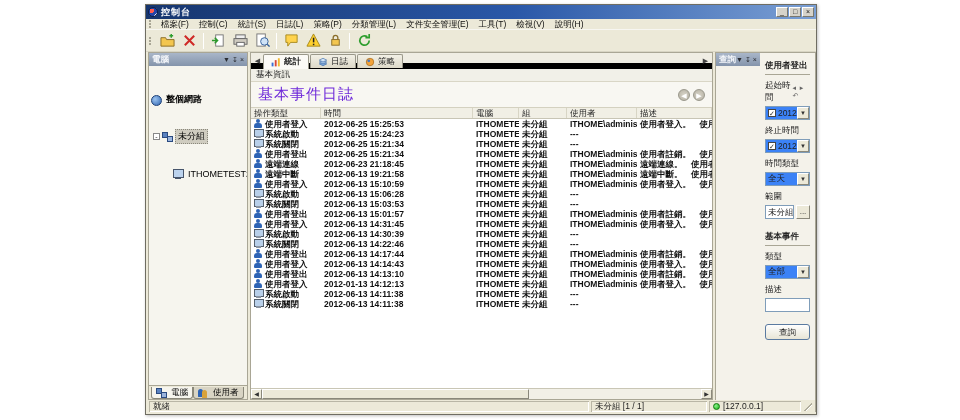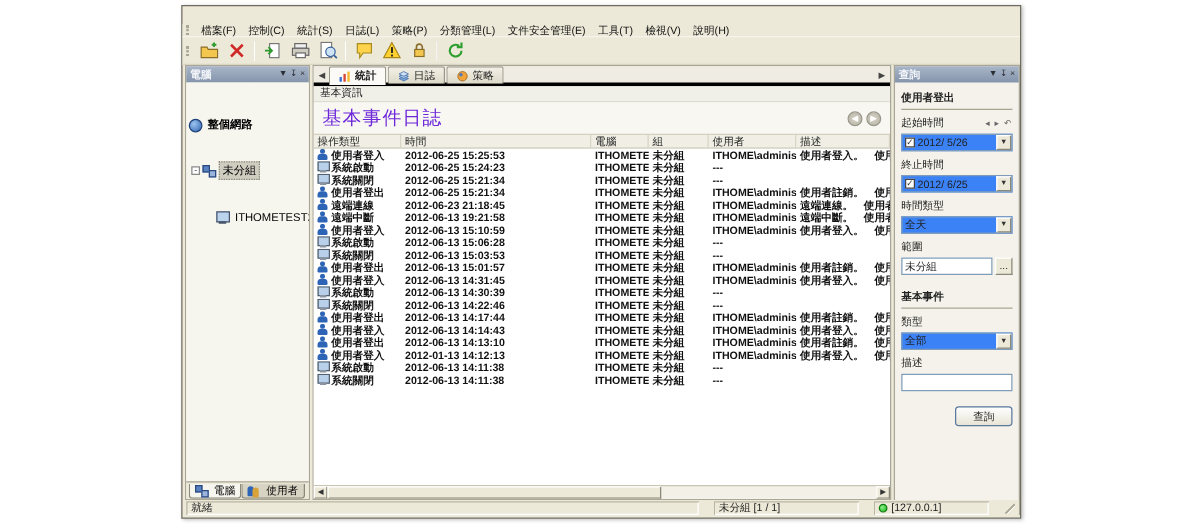--- a/index.html
+++ b/index.html
@@ -68,22 +68,22 @@
     border-radius:3px 3px 1px 1px; background:#d8a23a; }
   .lefttabs { flex:0 0 auto; height:14px; display:flex; align-items:stretch; padding:1px 2px 0 2px;
     background:#ece9d8; border-top:1px solid #a9a695; }
   .ltab { display:flex; align-items:center; gap:2px; font-size:8.5px; padding:0 4px;
     border:1px solid #8a887a; border-top:none; border-radius:0 0 3px 3px; background:#d8d4c4; }
   .ltab.active { background:#f6f5ee; }
 
   
   .centerpanel { position:absolute; left:102px; top:0; width:463px; bottom:0;
     background:#f7f6f0; border:1px solid #a9a695; display:flex; flex-direction:column; }
-  .tabstrip { flex:0 0 auto; height:16px; background:#efede3; display:flex; align-items:center;
-    padding:1px 1px 0 1px; border-bottom:3px solid #000000; }
+  .tabstrip { flex:0 0 auto; height:16px; background:#efede3; display:flex; align-items:flex-start;
+    padding:1px 1px 0 1px; border-bottom:6px solid #000000; }
   .tsarrow { width:11px; height:13px; font-size:7px; line-height:13px; text-align:center; color:#444; }
   .tsarrow.right { margin-left:auto; }
   .ctab { display:flex; align-items:center; gap:3px; font-size:8.5px; height:14px; padding:0 7px;
     border:1px solid #9a988a; border-bottom:none; border-radius:2px 2px 0 0;
     background:linear-gradient(#f2f0e6,#ddd9c8); margin-right:1px; color:#222; }
   .ctab.active { background:#fbfaf6; height:15px; font-weight:bold; }
   .ctab svg { width:10px; height:10px; }
   .infobar { flex:0 0 auto; height:13px; background:#f1f0e8; border-bottom:1px solid #d9d6c6;
     display:flex; align-items:center; padding-left:5px; font-size:8.5px; color:#222; }
   .content { flex:1 1 auto; display:flex; flex-direction:column; overflow:hidden; background:#fff; }
@@ -113,21 +113,21 @@
   .ic-system::after { content:""; position:absolute; left:2px; top:7px; width:5px; height:2px; background:#8a94a2; }
 
   .hscroll { flex:0 0 auto; height:11px; background:#f2f0e7; border-top:1px solid #c9c6b5;
     display:flex; align-items:stretch; }
   .sbtn { width:11px; background:#ece9d8; border:1px solid; border-color:#fff #8a887a #8a887a #fff;
     font-size:6px; line-height:9px; text-align:center; color:#333; flex:0 0 auto; }
   .sthumb { width:58%; background:#ece9d8; border:1px solid; border-color:#fff #8a887a #8a887a #fff; }
 
   
   .rightpanel { position:absolute; left:567px; top:0; width:101px; bottom:-12px;
-    background:#f4f2ea; border:1px solid #a9a695; display:flex; flex-direction:column; }
+    background:#f4f2ea; border:1px solid #a9a695; display:flex; }
   .rp-body { flex:1; padding:5px 5px; font-size:8.5px; color:#222; overflow:hidden; }
   .rp-section { font-weight:bold; border-bottom:1px solid #a9a695; padding-bottom:2px; margin:2px 0 5px 0; }
   .rp-label { margin:5px 0 2px 0; display:flex; align-items:center; }
   .rp-label .mini { margin-left:auto; font-size:7px; color:#666; letter-spacing:1px; }
   .combo { height:14px; background:#3b82f6; border:1px solid #7f9db9; display:flex; align-items:center; padding-left:2px; }
   .combo .chk { width:8px; height:8px; border:1px solid #444; background:#fff; font-size:7px;
     line-height:7px; text-align:center; color:#333; margin-right:2px; flex:0 0 auto; }
   .combo .val { flex:1; overflow:hidden; white-space:nowrap; }
   .combo .drop { width:12px; height:12px; background:#ece9d8; border:1px solid;
     border-color:#fff #8a887a #8a887a #fff; font-size:6px; line-height:11px; text-align:center;
@@ -136,38 +136,47 @@
   .tinput { height:14px; background:#fff; border:1px solid #7f9db9; flex:1; padding:0 2px;
     font-size:8.5px; line-height:12px; overflow:hidden; white-space:nowrap; }
   .browse { width:14px; height:14px; background:#ece9d8; border:1px solid;
     border-color:#fff #8a887a #8a887a #fff; font-size:8px; line-height:11px; text-align:center; flex:0 0 auto; }
   .qbtn-row { display:flex; justify-content:flex-end; margin-top:12px; }
   .qbtn { width:46px; height:16px; background:linear-gradient(#fefefe,#e8e5d6); border:1px solid #5a7aa0;
     border-radius:3px; font-size:8.5px; text-align:center; line-height:14px; }
 
   
   .statusbar { position:absolute; left:1px; right:1px; bottom:1px; height:13px;
-    background:#ece9d8; display:flex; gap:12px; padding:1px 2px; font-size:8.5px; color:#222; }
+    background:#ece9d8; display:flex; gap:2px; padding:1px 2px; font-size:8.5px; color:#222; }
   .ssec { box-shadow:inset 1px 1px 0 #b9b6a5, inset -1px -1px 0 #fff;
     padding:0 4px; display:flex; align-items:center; line-height:11px; overflow:hidden; white-space:nowrap; }
   .ssec.s1 { flex:1 1 auto; }
   .ssec.s2 { width:116px; flex:0 0 auto; }
   .ssec.s3 { width:92px; flex:0 0 auto; }
   .greendot { width:7px; height:7px; border-radius:50%; background:radial-gradient(circle at 35% 35%, #8df08d, #17b517);
     border:1px solid #0a7a0a; margin-right:3px; flex:0 0 auto; }
   .gripcorner { width:10px; flex:0 0 auto; position:relative; }
   .gripcorner::before { content:""; position:absolute; right:1px; bottom:1px; width:8px; height:8px;
     background:
       linear-gradient(135deg, transparent 46%, #b0ad9c 46% 58%, #fff 58% 66%, transparent 66%); }
 </style>
 </head>
 <body>
 
 <div id="window">
 
+  <div class="titlebar">
+    <span class="appicon"></span>
+    <span class="title">控制台</span>
+    <span class="winbtns">
+      <span class="winbtn">_</span>
+      <span class="winbtn">□</span>
+      <span class="winbtn">×</span>
+    </span>
+  </div>
 
   <div class="menubar">
     <span class="grip"></span>
 
   <span class="menu-item">檔案(F)</span>
       <span class="menu-item">控制(C)</span>
       <span class="menu-item">統計(S)</span>
       <span class="menu-item">日誌(L)</span>
       <span class="menu-item">策略(P)</span>
       <span class="menu-item">分類管理(L)</span>

